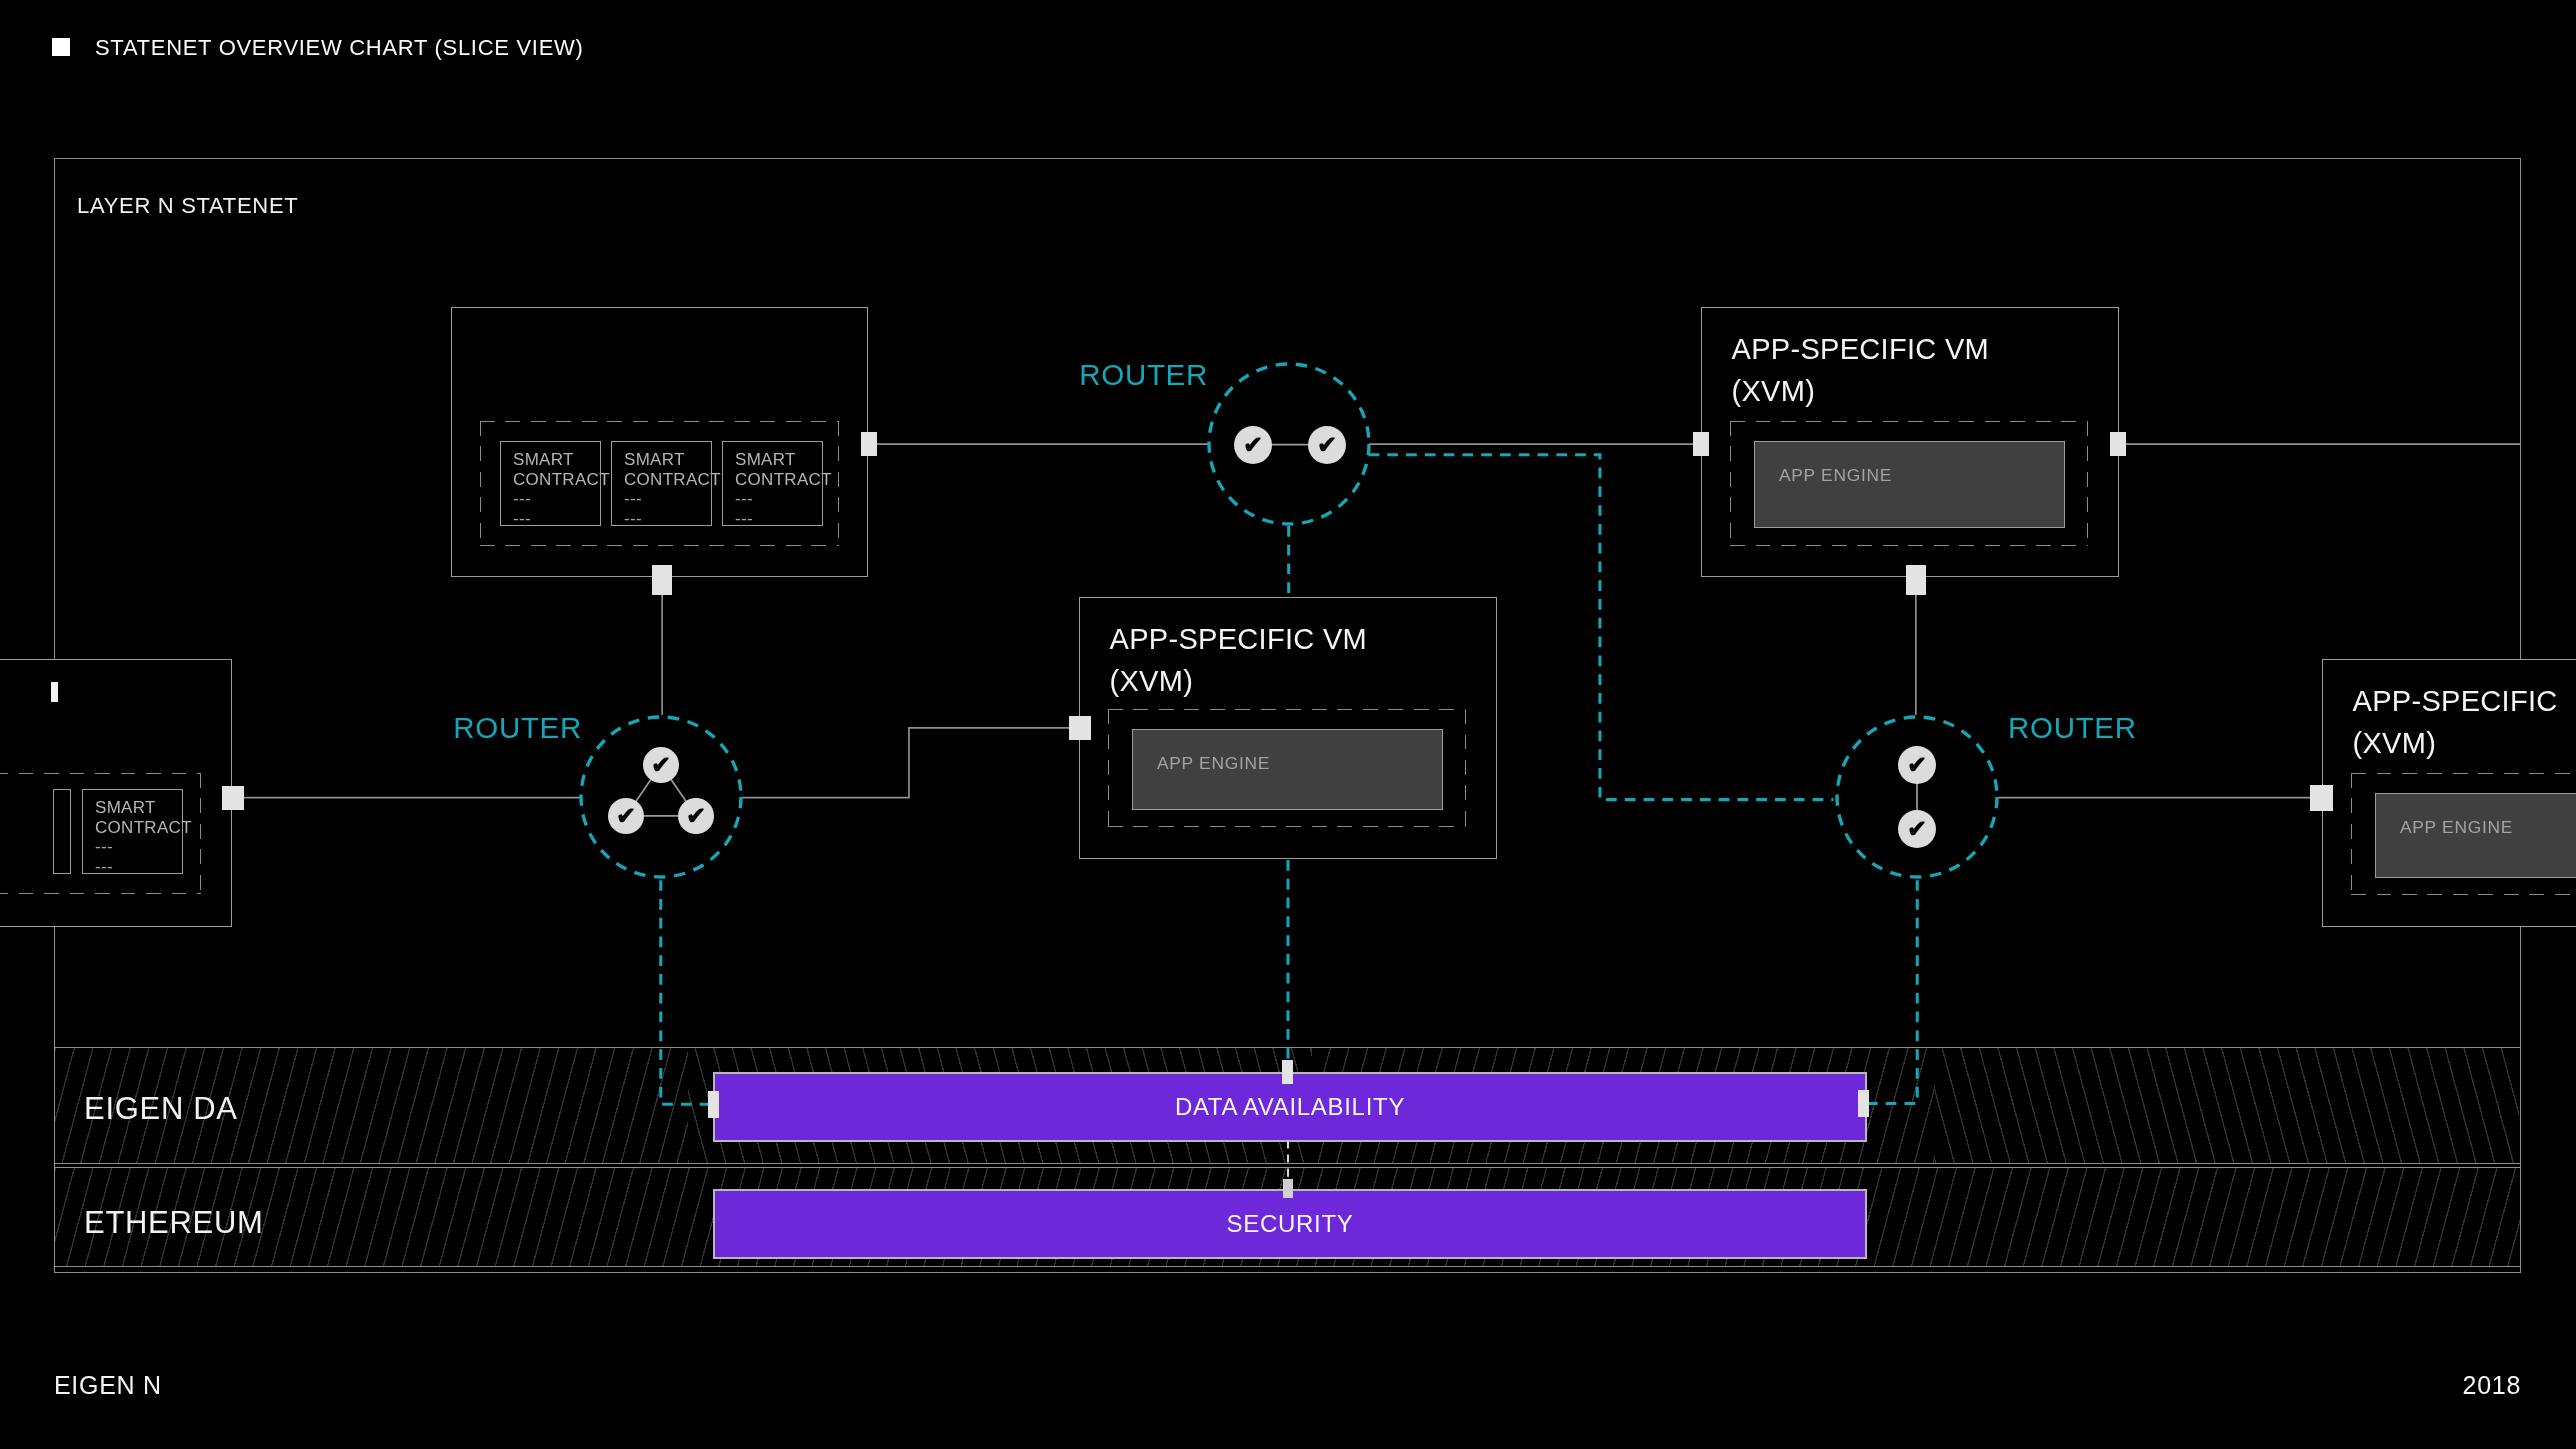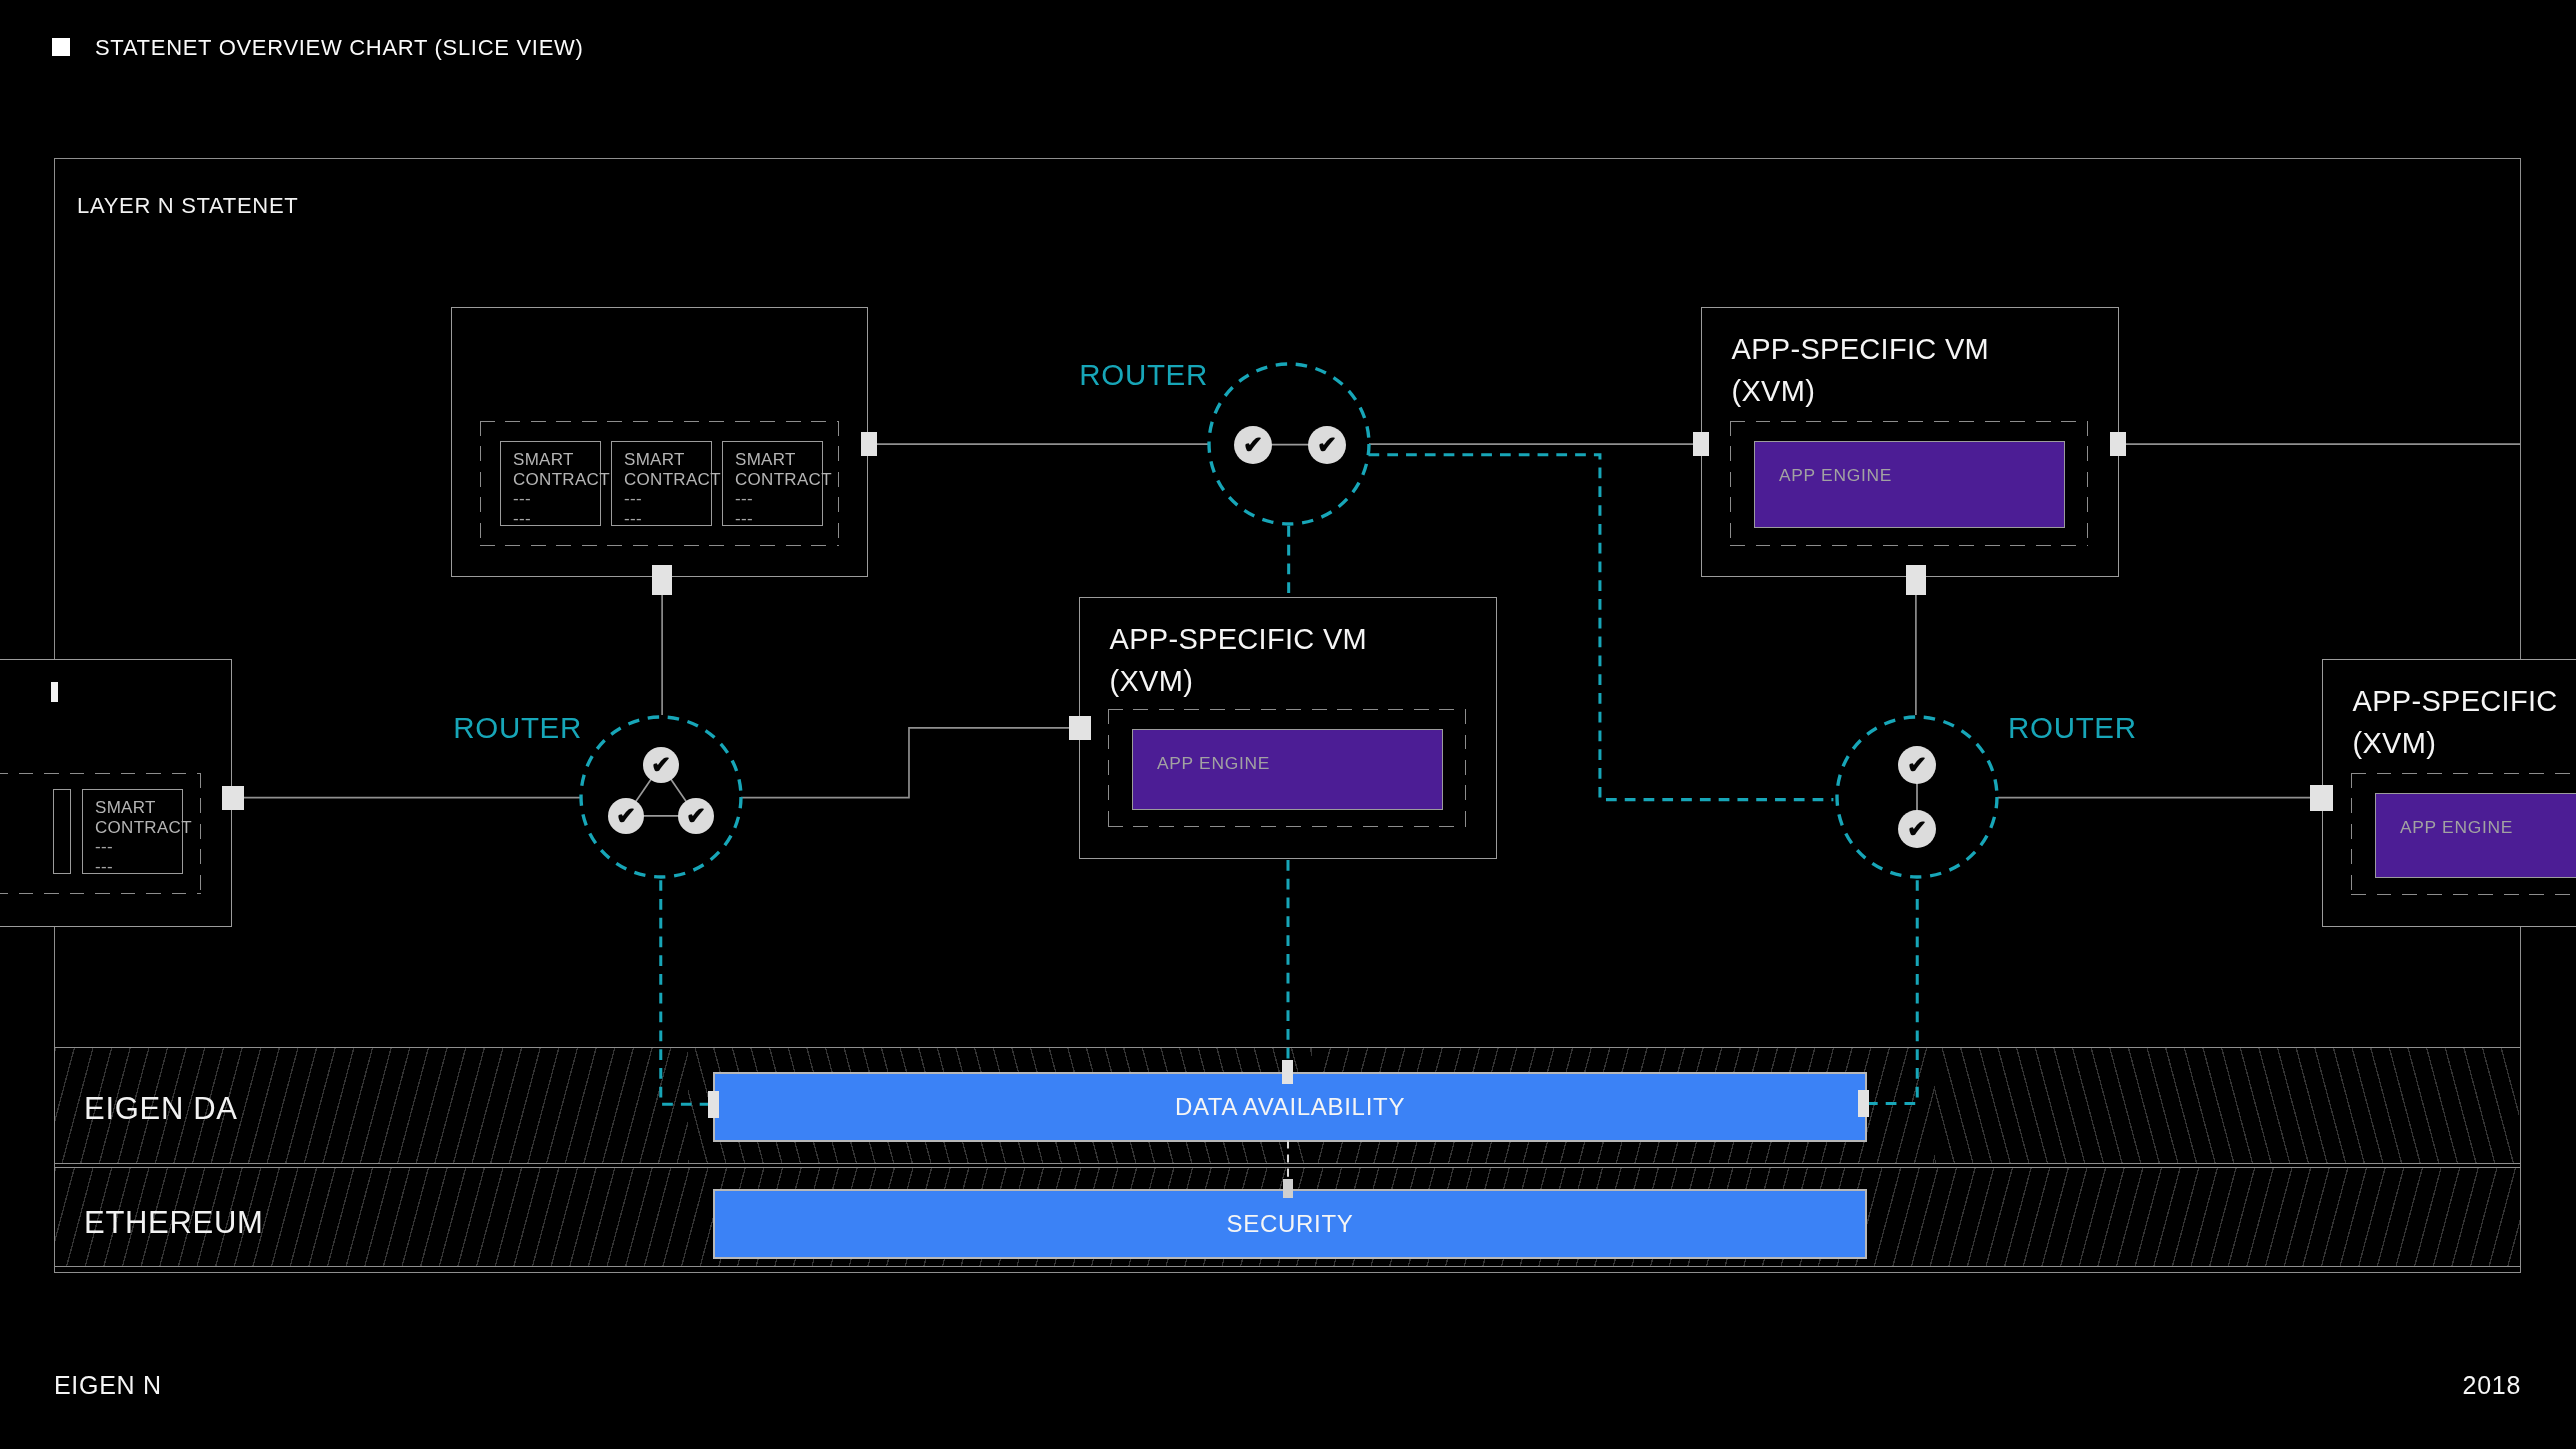--- a/index.html
+++ b/index.html
@@ -22,35 +22,35 @@
       repeating-linear-gradient(90deg,#8d8d8d 0 14.8px,transparent 14.8px 25.5px),
       repeating-linear-gradient(90deg,#8d8d8d 0 14.8px,transparent 14.8px 25.5px),
       repeating-linear-gradient(180deg,#8d8d8d 0 14.8px,transparent 14.8px 25.5px),
       repeating-linear-gradient(180deg,#8d8d8d 0 14.8px,transparent 14.8px 25.5px);
     background-size:100% 1.3px,100% 1.3px,1.3px 100%,1.3px 100%;
     background-position:0 0,0 100%,0 0,100% 0;
     background-repeat:no-repeat;}
   .card{position:absolute;border:1.3px solid #9c9c9c;background:#000;}
   .card-text{padding:8px 0 0 12px;font-size:17px;line-height:19.5px;color:#b4b4b4;letter-spacing:0.3px;}
   .card-text .dashline{color:#a5a5a5;}
-  .engine-box{position:absolute;border:1.3px solid #9c9c9c;background:#4c1d95;}
+  .engine-box{position:absolute;border:1.3px solid #9c9c9c;background:#404040;}
   .engine-label{padding:23px 0 0 24px;font-size:17.4px;color:#a2a2a2;letter-spacing:0.7px;}
   
   .router{width:164px;height:164px;}
   .router svg{position:absolute;left:0;top:0;}
   .check{position:absolute;border-radius:50%;background:#dcdcdc;display:flex;align-items:center;justify-content:center;}
   .check span{color:#050505;font-size:24px;font-weight:bold;line-height:1;}
   .router-label{font-size:29.5px;letter-spacing:0.7px;color:#17a6b8;white-space:nowrap;}
   
   .band{left:55px;width:2465px;border-top:1.3px solid #8f8f8f;border-bottom:1.3px solid #8f8f8f;overflow:hidden;background:#000;}
   .hatch-seg{position:absolute;top:0;bottom:0;}
   .hatch-a{background:repeating-linear-gradient(105deg,rgba(255,255,255,0.20) 0 1.3px,transparent 1.3px 18px);}
   .hatch-b{background:repeating-linear-gradient(75deg,rgba(255,255,255,0.20) 0 1.3px,transparent 1.3px 18px);}
   .band-label{font-size:31px;letter-spacing:0.7px;color:#f2f2f2;}
-  .bar{left:713px;width:1150px;height:66px;background:#3b82f6;border:2px solid #b8b8b8;display:flex;align-items:center;justify-content:center;}
+  .bar{left:713px;width:1150px;height:66px;background:#6d28d9;border:2px solid #b8b8b8;display:flex;align-items:center;justify-content:center;}
   .bar span{font-size:24px;letter-spacing:0.7px;color:#f5f5f5;}
   
   .port{background:#e3e3e3;}
   
   .footer-left{left:54px;top:1371px;font-size:25px;letter-spacing:0.7px;color:#f5f5f5;}
   .footer-right{right:55px;top:1371px;font-size:25px;letter-spacing:0.7px;color:#f5f5f5;}
   .wires{position:absolute;left:0;top:0;z-index:3;}
   .z1{z-index:1}.z2{z-index:2}.z4{z-index:4}.z5{z-index:5}.z6{z-index:6}.z7{z-index:7}
 </style>
 </head>

